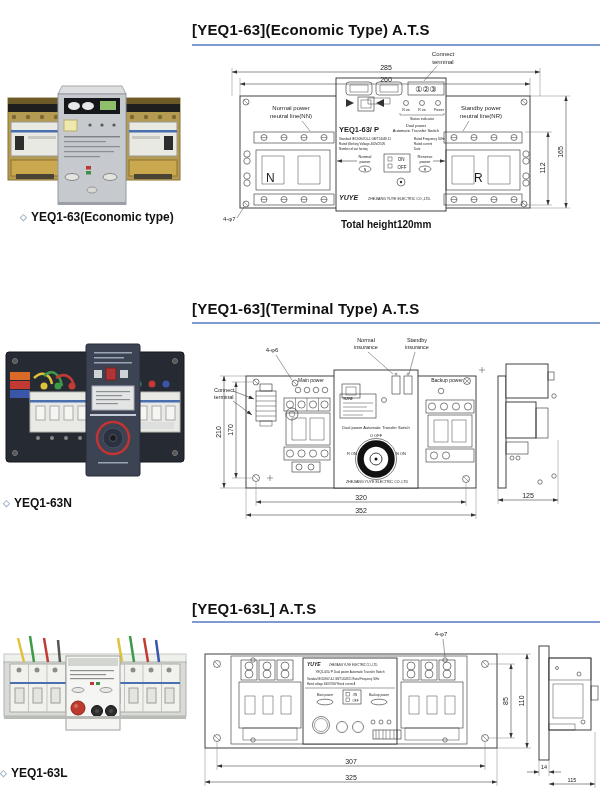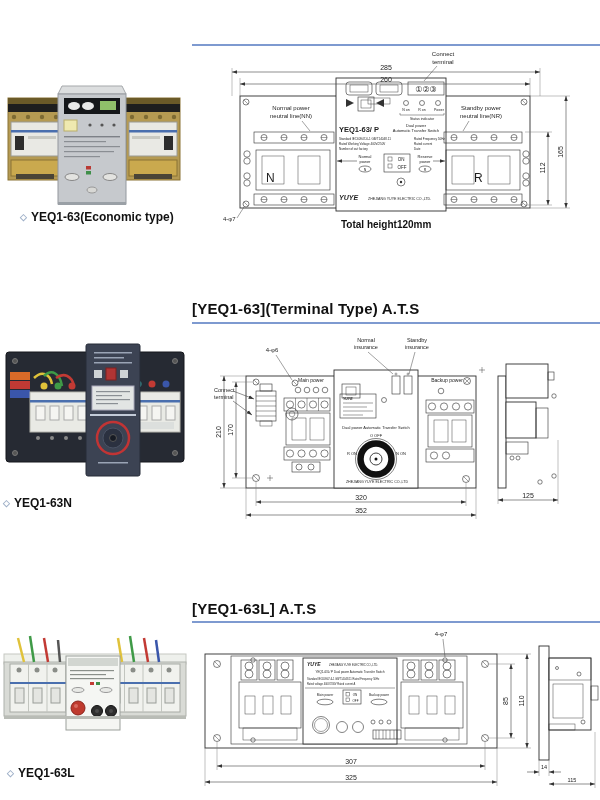--- a/index.html
+++ b/index.html
@@ -23,20 +23,21 @@
   .tt{fill:none;stroke:#2e2e2e;stroke-width:.45;}
   .dim{stroke:#444;stroke-width:.6;}
   .ext{stroke:#777;stroke-width:.45;}
   .ld{stroke:#444;stroke-width:.5;fill:none;}
 </style>
 </head>
 <body>
 
 <div class="page">
 
+  <div class="sec-title" style="left:192px;top:21px">[YEQ1-63](Economic Type) A.T.S</div>
   <div class="rule" style="left:192px;top:44px;background:#7e9ad0"></div>
 
   <svg style="left:6px;top:74px" width="176" height="134" viewBox="0 0 176 134">
     <g>
       <rect x="2" y="24" width="54" height="82" fill="#b59a52" stroke="#8a7334"></rect>
       <rect x="2" y="24" width="54" height="6" fill="#6b5a28"></rect>
       <rect x="2" y="30" width="54" height="8" fill="#1e1e1e"></rect>
       <circle cx="8" cy="43" r="2.2" fill="#7d6a33"></circle>
         <circle cx="22" cy="43" r="2.2" fill="#7d6a33"></circle>
       <circle cx="36" cy="43" r="2.2" fill="#7d6a33"></circle>
@@ -560,21 +561,21 @@
       <ellipse cx="104" cy="66" rx="6" ry="2.5" fill="#e8e9e6" stroke="#999"></ellipse>
       <circle cx="76" cy="84" r="7" fill="#bf3a2e" stroke="#8a241c"></circle>
       <circle cx="74" cy="82" r="2" fill="#d96a5e"></circle>
       <circle cx="95" cy="87" r="5.5" fill="#2e2e2e" stroke="#111"></circle>
         <circle cx="95" cy="87" r="2" fill="#4a4a4a"></circle>
       <circle cx="109" cy="87" r="5.5" fill="#2e2e2e" stroke="#111"></circle>
         <circle cx="109" cy="87" r="2" fill="#4a4a4a"></circle>
     </g>
     <rect x="2" y="92" width="182" height="3" fill="#b9bcb6"></rect>
   </svg>
-  <div class="caption" style="left:7px;top:766px">
+  <div class="caption" style="left:0;top:766px">
     <span class="bullet">◇</span><span>YEQ1-63L</span>
   </div>
 
   <svg style="left:195px;top:628px" width="405" height="172" viewBox="0 0 405 172">
     <defs>
       <marker id="ar3" viewBox="0 0 10 10" refX="10" refY="5" markerWidth="9" markerHeight="9" orient="auto-start-reverse">
         <path d="M0,1.5 L10,5 L0,8.5 z" fill="#333"></path>
       </marker>
     </defs>
     <g>

